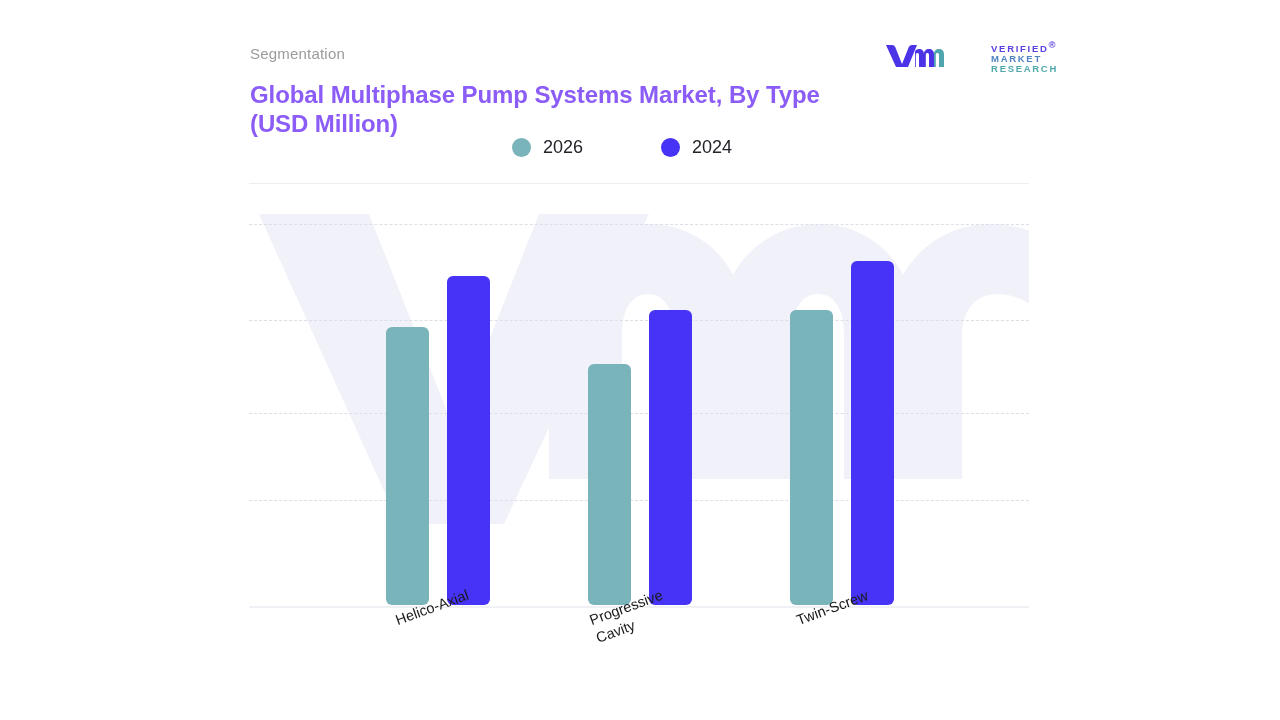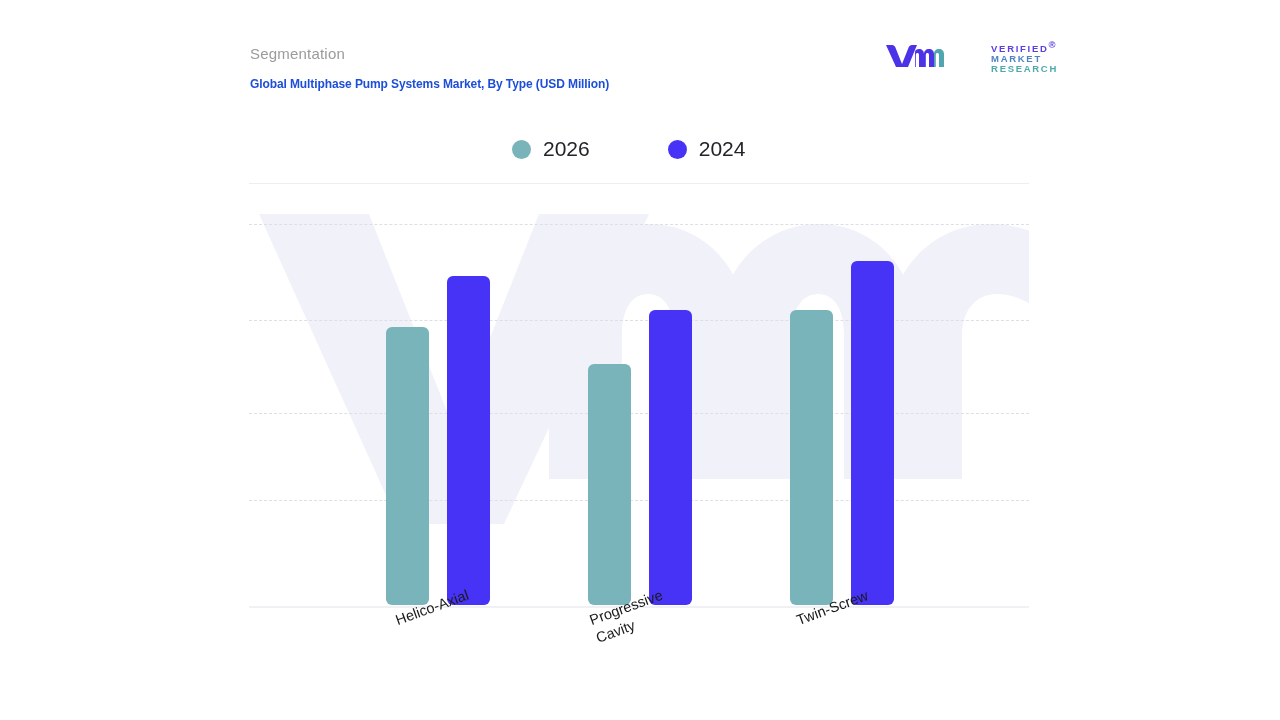--- a/index.html
+++ b/index.html
@@ -33,24 +33,24 @@
     width: 780px;
   }
   .seg-label {
     font-size: 15px;
     color: #9b9b9b;
     font-weight: 400;
     letter-spacing: 0.2px;
     line-height: 20px;
   }
   .chart-title {
-    margin-top: 6px;
-    font-size: 12px;
+    margin-top: 16px;
+    font-size: 24px;
     font-weight: 700;
-    color: #1d4ed8;
+    color: #8b5cf6;
     line-height: 29px;
     letter-spacing: -0.1px;
     max-width: 570px;
   }
 
   
   .logo {
     position: absolute;
     right: 222px;
     top: 40px;
@@ -95,21 +95,21 @@
     align-items: center;
     gap: 12px;
   }
   .legend-dot {
     width: 19px;
     height: 19px;
     border-radius: 50%;
     display: block;
   }
   .legend-text {
-    font-size: 21px;
+    font-size: 18px;
     color: #22242a;
     font-weight: 400;
   }
 
   
   .divider {
     position: absolute;
     left: 249px;
     top: 183px;
     width: 780px;

